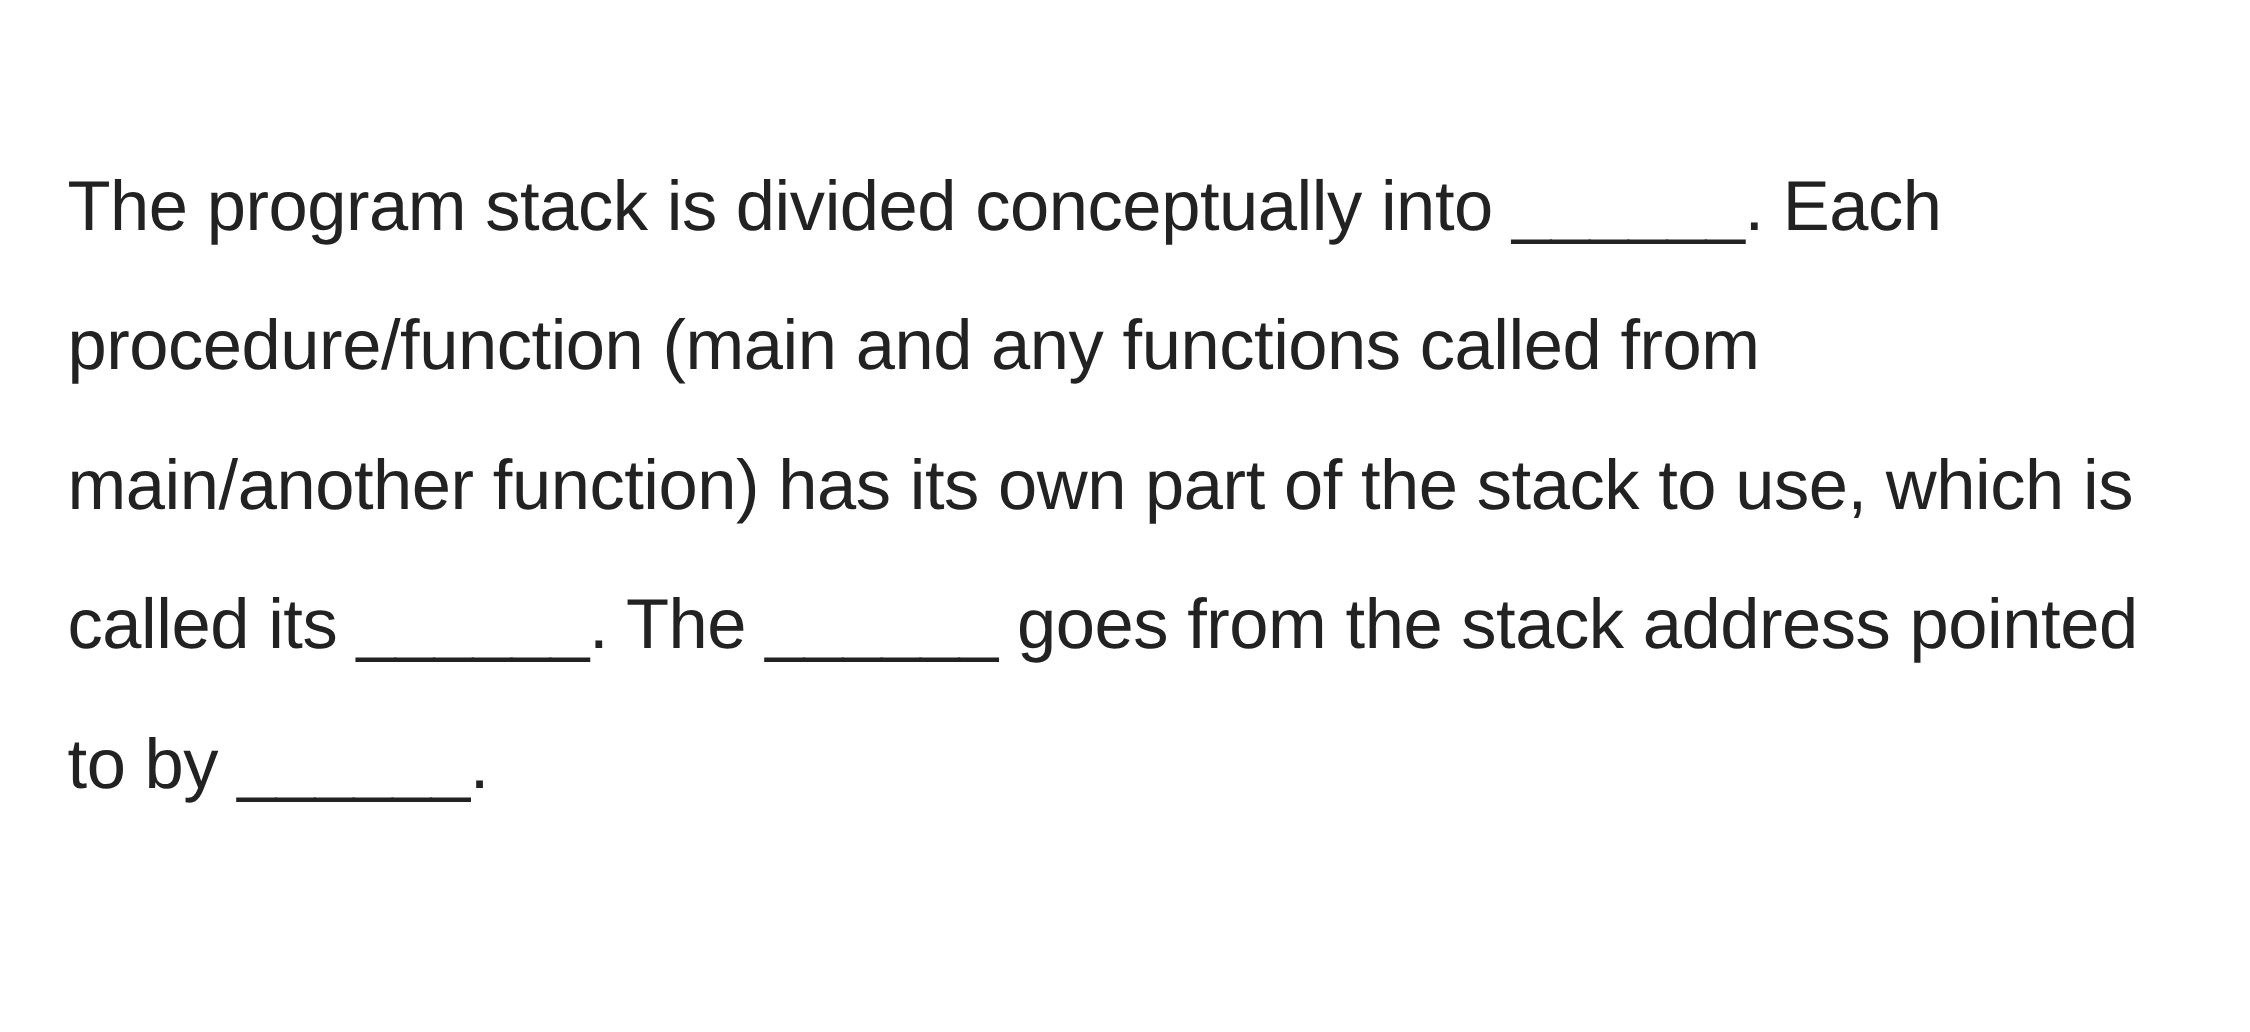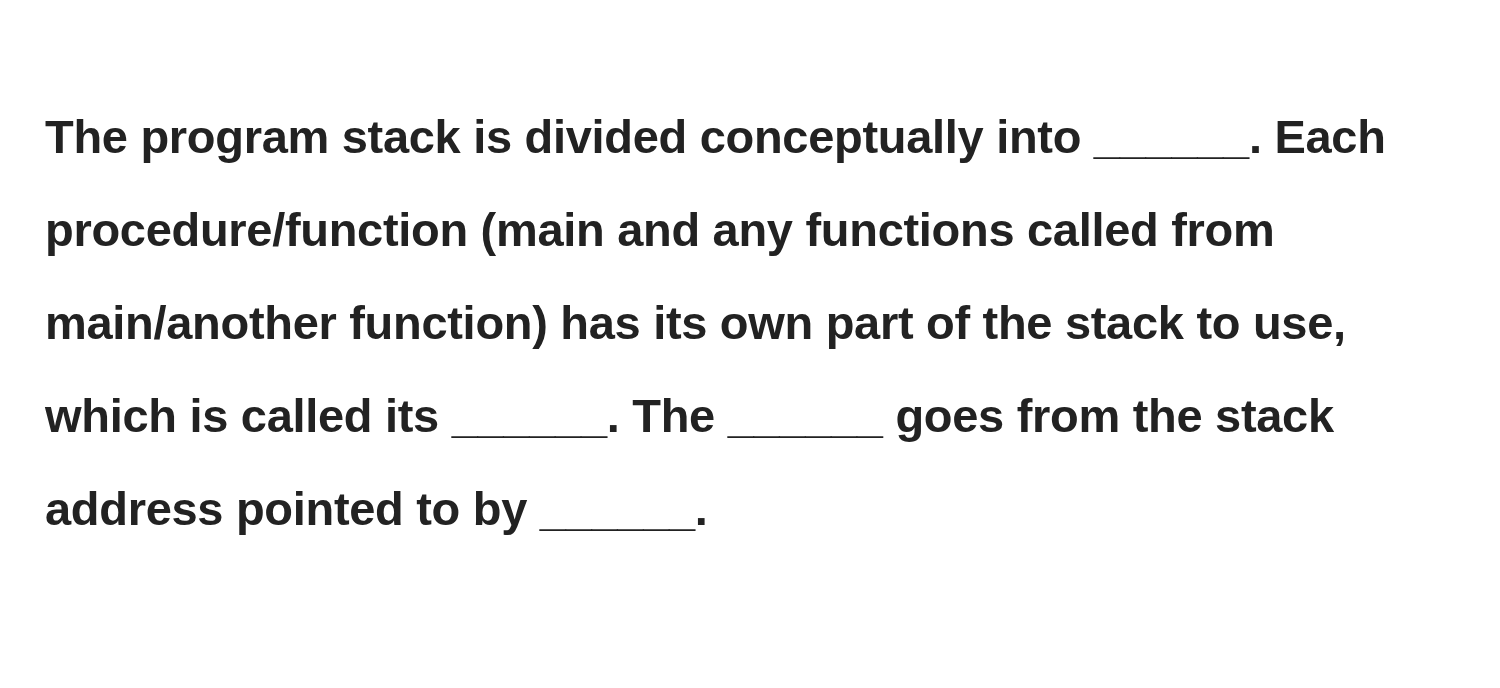--- a/index.html
+++ b/index.html
@@ -11,20 +11,20 @@
       width: 1500px;
       height: 688px;
       background: #ffffff;
       font-family: -apple-system, BlinkMacSystemFont, 'Segoe UI', Helvetica, Arial, sans-serif;
       color: #222222;
       padding: 90px 45px 40px 45px;
     }
     .paragraph {
       font-size: 47px;
       line-height: 1.98;
-      font-weight: 700;
+      font-weight: 400;
       letter-spacing: -0.3px;
     }
   </style>
 </head>
 <body>
 
 <p class="paragraph">The program stack is divided conceptually into ______. Each procedure/function (main and any functions called from main/another function) has its own part of the stack to use, which is called its ______. The ______ goes from the stack address pointed to by ______.</p>
 
 </body></html>

